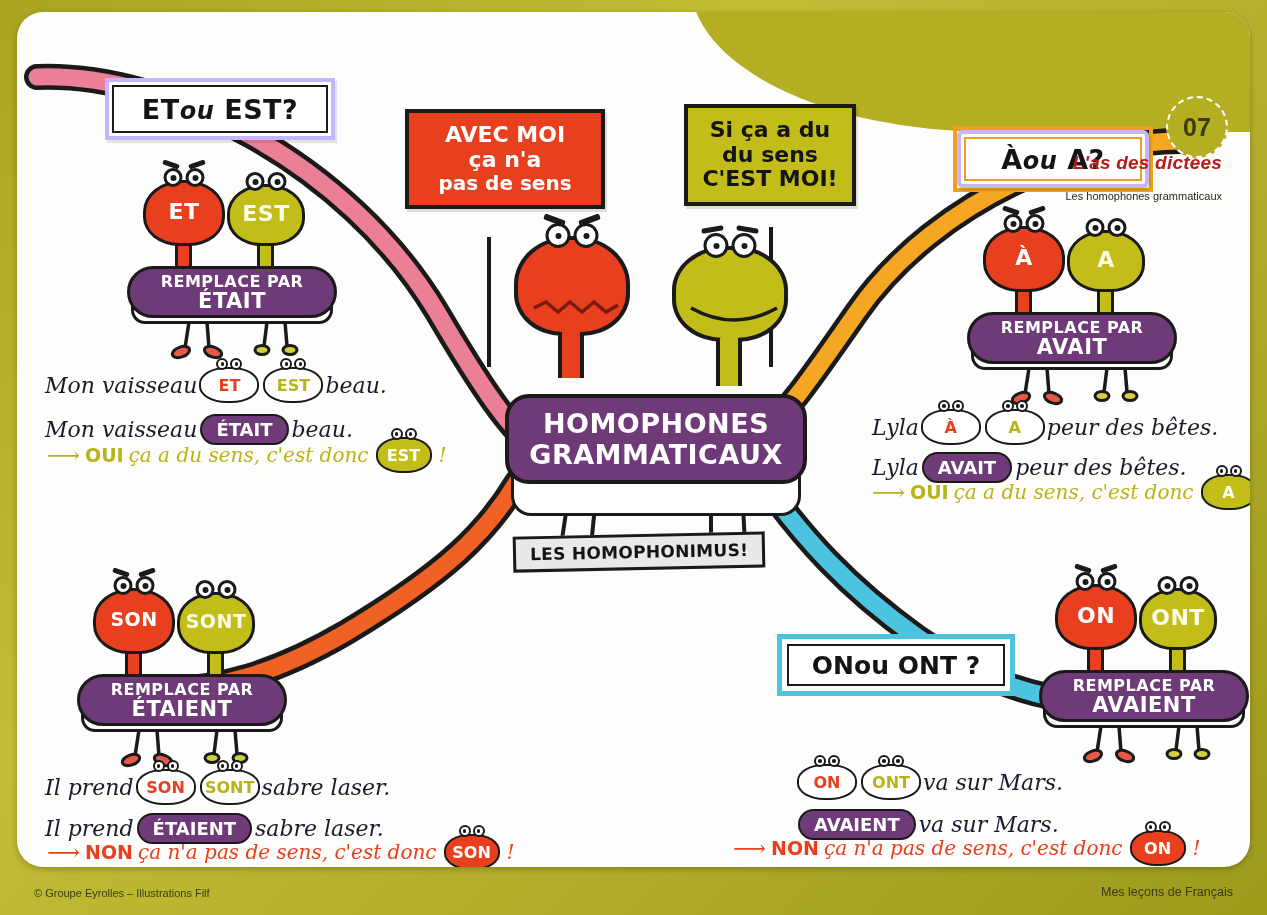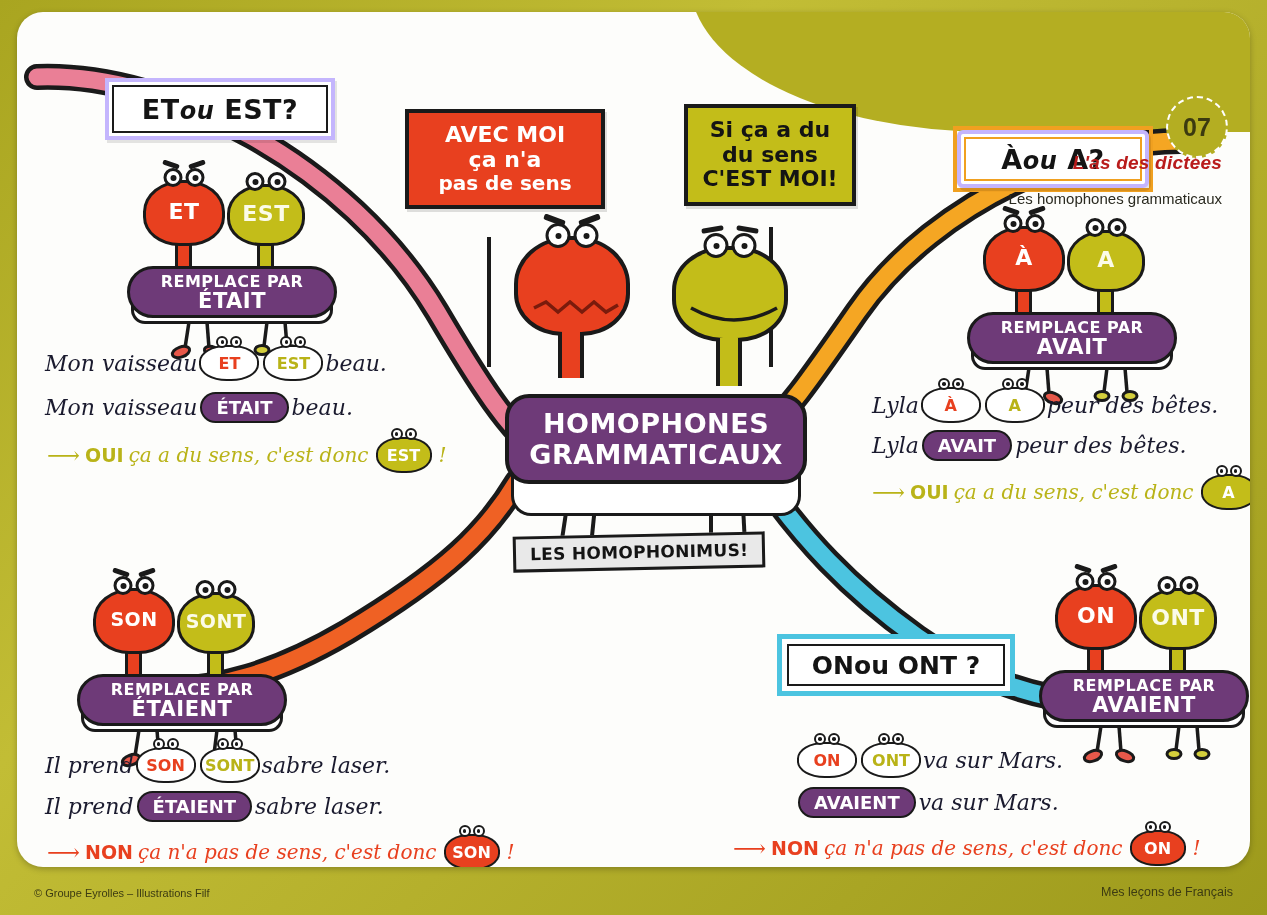--- a/index.html
+++ b/index.html
@@ -33,21 +33,21 @@
     border-bottom-right-radius: 40px;
   }
   .header-title {
     position: absolute; top: 140px; right: 28px;
     font-size: 19px; font-weight: bold; font-style: italic;
     color: #b91c1c; letter-spacing: .2px;
     text-align: right; z-index: 6;
   }
   .header-sub {
     position: absolute; top: 178px; right: 28px;
-    font-size: 15px; color: #2a2a20; text-align: right; z-index: 6;
+    font-size: 11px; color: #2a2a20; text-align: right; z-index: 6;
   }
   .badge {
     position: absolute; top: 84px; right: 22px;
     width: 62px; height: 62px; border-radius: 50%;
     background: #b4ae22;
     border: 2px dashed #ffffff;
     display: flex; align-items: center; justify-content: center;
     font-size: 25px; font-weight: bold; color: #3b3a10;
     z-index: 7;
   }
@@ -177,20 +177,21 @@
     border-radius: 0 0 14px 14px; z-index: 2;
   }
   .legs { position: absolute; top: 160px; left: 0; width: 210px; height: 40px; z-index: 1; }
 
   
   .sent {
     position: absolute; z-index: 5;
     font-family: "DejaVu Serif", serif;
     font-size: 22px; color: #1a1a2e; white-space: nowrap;
     font-style: italic;
+    margin-top: 22px;
   }
   .concl {
     position: absolute; z-index: 5; white-space: nowrap;
     font-family: "DejaVu Serif", serif; font-style: italic; font-size: 20px;
     display: flex; align-items: center; gap: 5px;
   }
   .concl .arrow { font-size: 23px; font-style: normal; }
   .concl.olive { color: #b9b318; }
   .concl.red { color: #e8401f; }
   .concl .kw { font-weight: bold; font-style: normal; font-family: "DejaVu Sans", sans-serif; font-size: 19px; }

